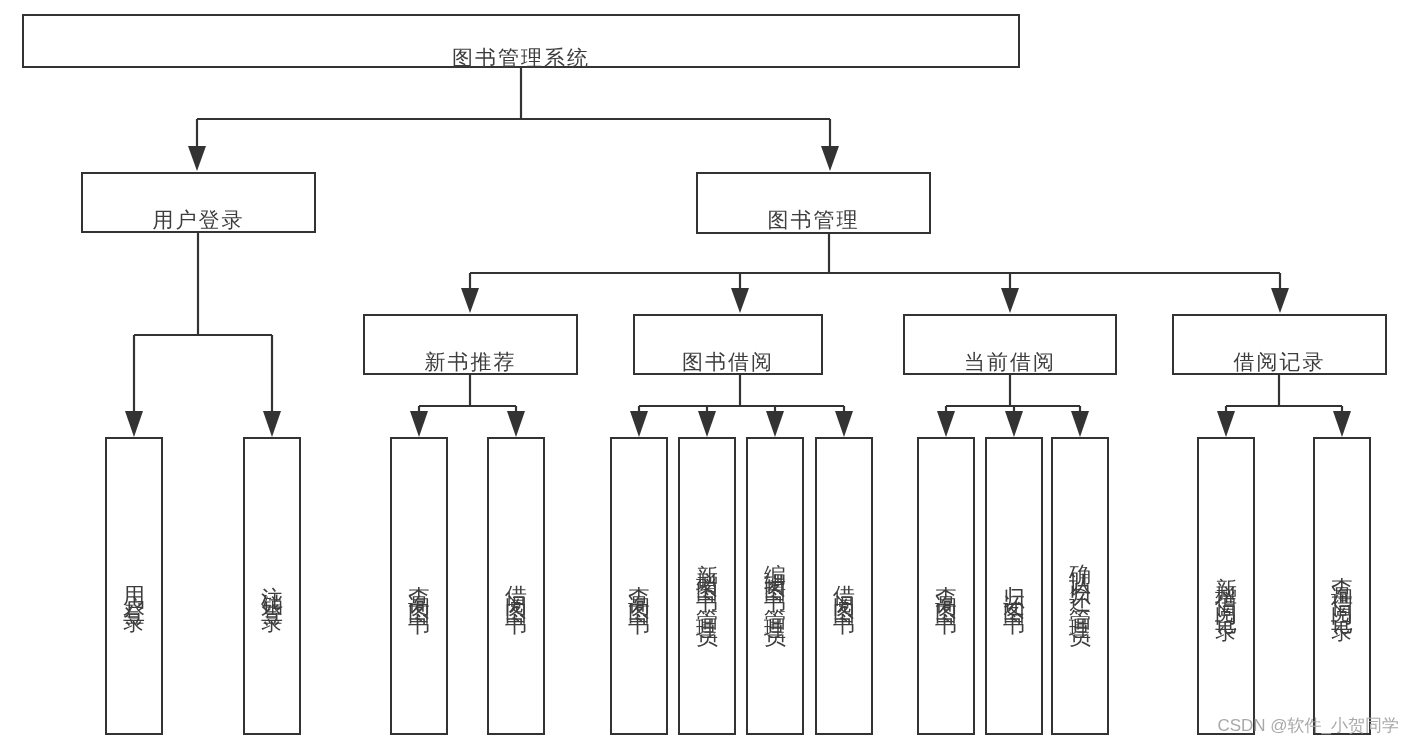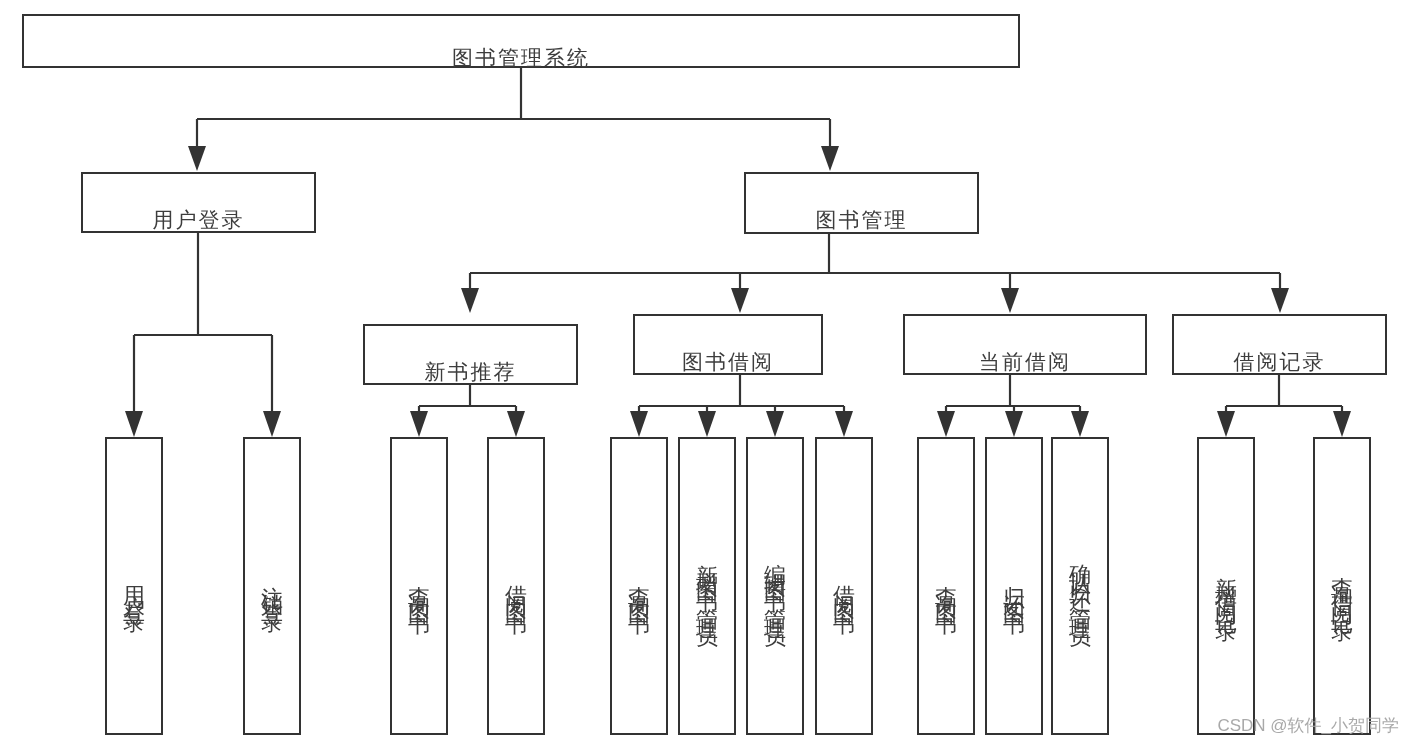--- a/index.html
+++ b/index.html
@@ -122,31 +122,31 @@
     <polygon points="1333,411 1351,411 1342,437"></polygon>
   </svg>
 
   <div class="box" style="left:22px;top:14px;width:998px;height:54px;">
     <span class="hlabel">图书管理系统</span>
   </div>
 
   <div class="box" style="left:81px;top:172px;width:235px;height:61px;">
     <span class="hlabel">用户登录</span>
   </div>
-  <div class="box" style="left:744px;top:172px;width:235px;height:62px;justify-content:center;">
+  <div class="box" style="left:696px;top:172px;width:235px;height:62px;justify-content:center;">
     <span class="hlabel">图书管理</span>
   </div>
 
-  <div class="box" style="left:363px;top:324px;width:215px;height:61px;">
+  <div class="box" style="left:363px;top:314px;width:215px;height:61px;">
     <span class="hlabel">新书推荐</span>
   </div>
   <div class="box" style="left:633px;top:314px;width:190px;height:61px;">
     <span class="hlabel">图书借阅</span>
   </div>
-  <div class="box" style="left:903px;top:314px;width:244px;height:61px;">
+  <div class="box" style="left:903px;top:314px;width:214px;height:61px;">
     <span class="hlabel">当前借阅</span>
   </div>
   <div class="box" style="left:1172px;top:314px;width:215px;height:61px;">
     <span class="hlabel">借阅记录</span>
   </div>
 
   <div class="box vbox" style="left:105px;">
     <span class="vlabel">用户登录</span>
   </div>
   <div class="box vbox" style="left:243px;">

